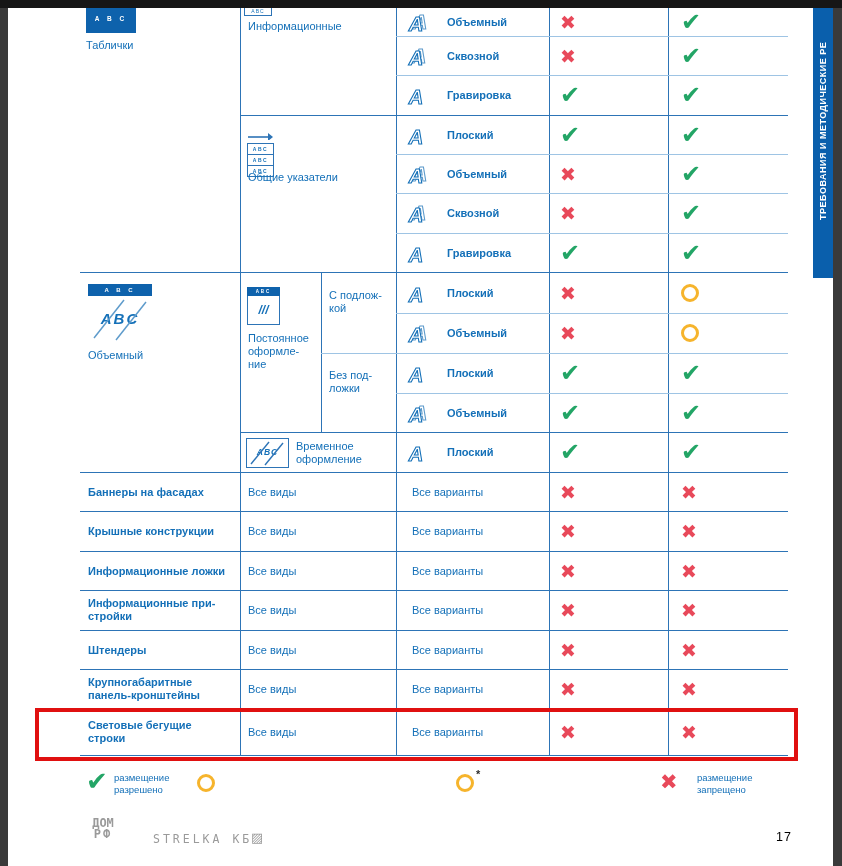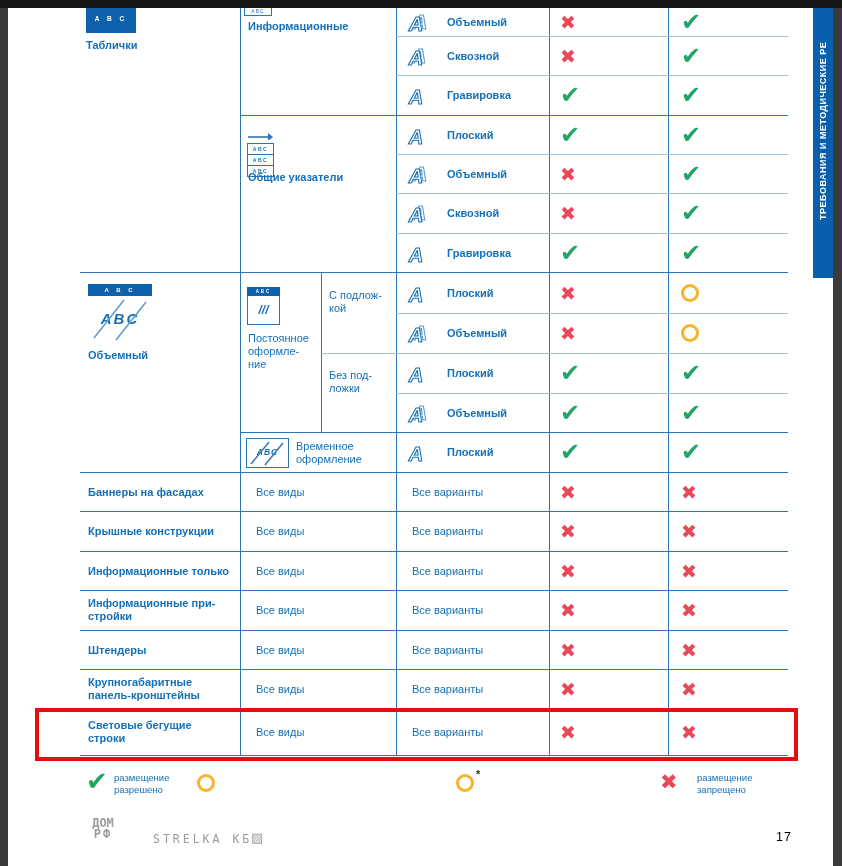--- a/index.html
+++ b/index.html
@@ -11,28 +11,28 @@
   #sidetab span{position:absolute;left:0;top:0;display:block;width:20px;height:212px;
       writing-mode:vertical-rl;transform:rotate(180deg);font-size:9px;font-weight:bold;
       color:#fff;white-space:nowrap;letter-spacing:.5px;line-height:20px;}
   
   .vl,.hl{position:absolute;background:#2D74B6;}
   .vl{width:1px;}
   .hl{height:1px;}
   .hl.lt{background:#9EC4E4;}
   
   .t{position:absolute;color:#1470B8;font-size:11px;line-height:13px;white-space:pre-line;}
-  .b{font-weight:bold;}
+  .b{font-weight:normal;}
   
   .row{position:absolute;left:388px;width:392px;}
   .crow{position:absolute;left:72px;width:708px;}
   .row>*,.crow>*{position:absolute;top:50%;transform:translateY(-50%);}
   .tl{left:51px;color:#1470B8;font-size:11px;font-weight:bold;}
   .c1{left:8px;color:#1470B8;font-size:11px;font-weight:bold;line-height:13px;white-space:pre-line;}
-  .c2{left:176px;color:#1470B8;font-size:11px;}
+  .c2{left:168px;color:#1470B8;font-size:11px;}
   .c3{left:332px;color:#1470B8;font-size:11px;}
   .mk{font-weight:bold;line-height:1;}
   .mk.ck{color:#23A566;font-size:24px;}
   .mk.cx{color:#E8495A;font-size:19px;}
   .m1{left:164px;} .m2{left:285px;}
   .cm1{left:480px;} .cm2{left:601px;}
   .ring{width:12px;height:12px;border:3.5px solid #F6B42C;border-radius:50%;display:inline-block;}
   
   .aicon{left:7px;}
   .aicon text{font-family:"Liberation Sans","DejaVu Sans",sans-serif;font-size:20px;
@@ -275,21 +275,21 @@
     <span class="mk cx cm2">✖</span>
   </div>
   <div class="crow" style="top:503px;height:40px">
     <span class="c1">Крышные конструкции</span>
     <span class="c2">Все виды</span>
     <span class="c3">Все варианты</span>
     <span class="mk cx cm1">✖</span>
     <span class="mk cx cm2">✖</span>
   </div>
   <div class="crow" style="top:543px;height:39px">
-    <span class="c1">Информационные только</span>
+    <span class="c1">Информационные ложки</span>
     <span class="c2">Все виды</span>
     <span class="c3">Все варианты</span>
     <span class="mk cx cm1">✖</span>
     <span class="mk cx cm2">✖</span>
   </div>
   <div class="crow" style="top:582px;height:40px">
     <span class="c1">Информационные при-
 стройки</span>
     <span class="c2">Все виды</span>
     <span class="c3">Все варианты</span>

